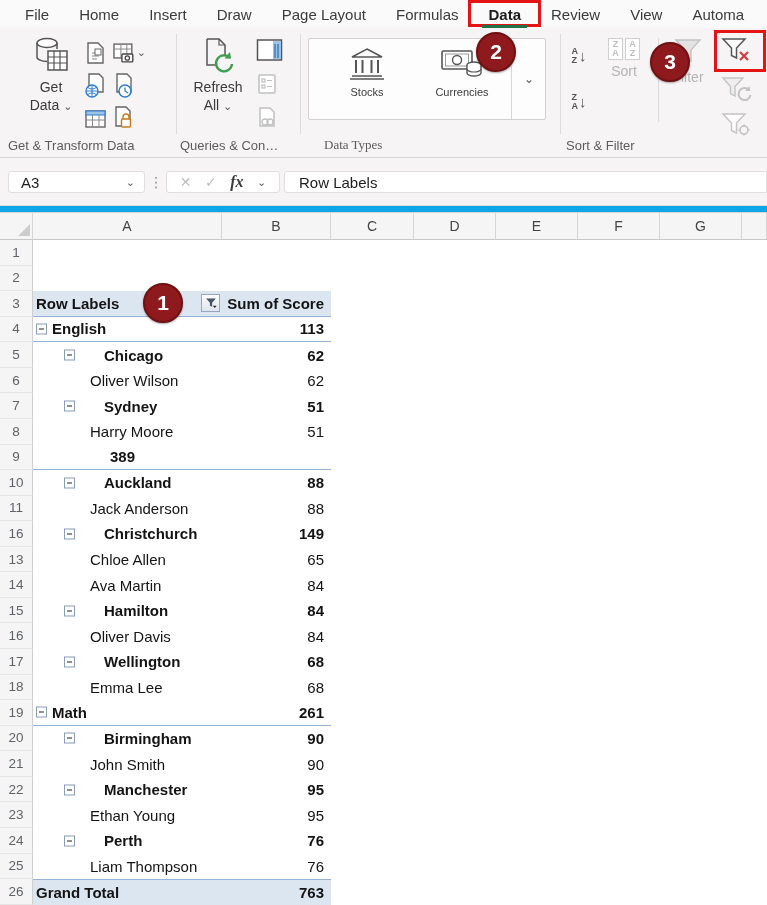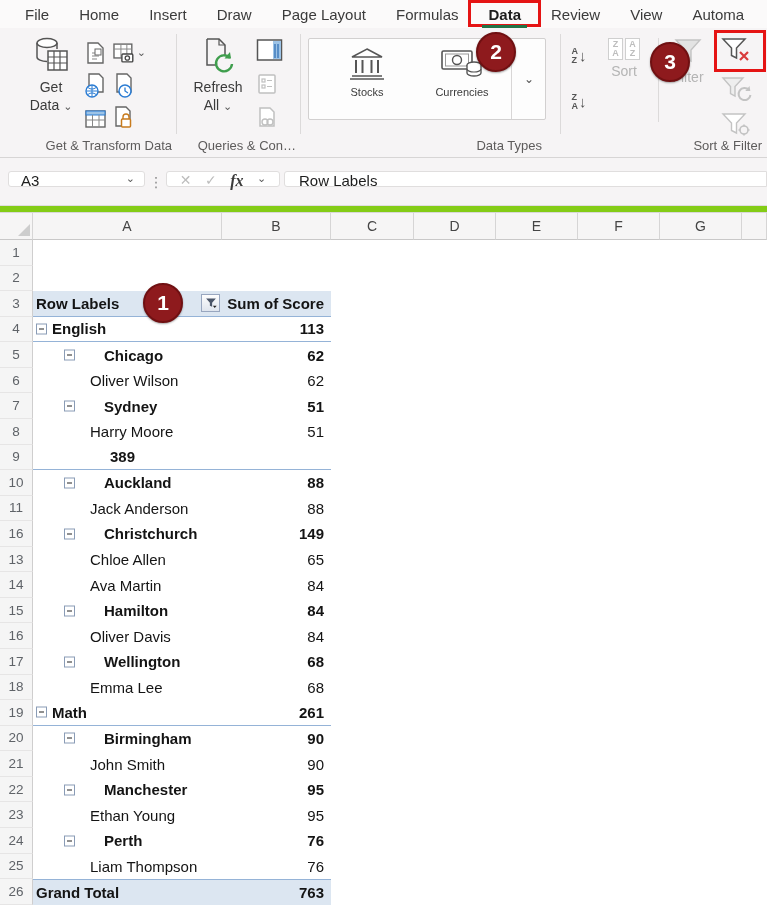--- a/index.html
+++ b/index.html
@@ -1,33 +1,33 @@
 <!DOCTYPE html>
 <html style="--pfill: #dce6f1; --pborder: #95b3d7; --acc-red: #e51414; --acc-green: #217346; --badge: #8e1a1d;"><head>
 <meta charset="utf-8">
 <style>
   * { box-sizing: border-box; margin: 0; padding: 0; }
   html,body { background:#fff; }
   .app {
     position: relative; width: 767px; height: 905px; overflow: hidden;
-    font-family: "Liberation Sans", sans-serif; background: #84cc16; color:#262626;
+    font-family: "Liberation Sans", sans-serif; background: #0ea5e9; color:#262626;
   }
   
   .tabrow { position:absolute; left:0; top:0; width:767px; height:28px;
     background:#fbfafa; display:flex; align-items:center; padding-left:10px; }
   .tab { position:relative; padding:0 15px; height:28px; display:flex; align-items:center;
     font-size:15px; color:#3b3b3b; white-space:nowrap; cursor:default; }
   .tab.active span { font-weight:bold; color:#1d1d1d; }
   .tab .redbox { position:absolute; inset:0px -5px 1px -5px; border:3px solid var(--acc-red); pointer-events:none; }
   .tab .underline { position:absolute; left:9px; right:9px; bottom:0; height:3px; background:var(--acc-green); }
   
   .ribbon { position:absolute; left:0; top:28px; width:767px; height:130px;
     background:#f6f4f5; border-bottom:1px solid #d7d5d5; }
   .gsep { position:absolute; top:6px; height:100px; width:1px; background:#dcdada; }
-  .gcap { position:absolute; bottom:4px; font-size:13px; color:#5d5b5b; text-align:right; white-space:nowrap; }
+  .gcap { position:absolute; bottom:4px; font-size:13px; color:#5d5b5b; text-align:left; white-space:nowrap; }
   .bigbtn { position:absolute; top:4px; height:104px; text-align:center; font-size:14px; color:#3b3b3b; cursor:default; }
   .bigbtn .bicon { display:block; margin:4px auto 2px; }
   .blab { line-height:18px; white-space:nowrap; }
   .chev { font-size:11px; color:#5a5a5a; }
   .smallicons { position:absolute; display:grid; grid-template-columns:28px 34px; grid-auto-rows:33px; }
   .sic { display:flex; align-items:center; justify-content:flex-start; cursor:default; }
   .rightcol { position:absolute; display:flex; flex-direction:column; gap:7px; }
   .dis { color:#b4b4b4 !important; }
   
   .gallery { position:absolute; left:308px; top:10px; width:238px; height:82px;
@@ -37,21 +37,21 @@
   .gal-div { position:absolute; right:33px; top:0; bottom:0; width:1px; background:#d8d6d6; }
   .gal-more { position:absolute; right:0; top:0; bottom:0; width:32px; display:flex; align-items:center; justify-content:center; color:#555; font-size:12px; }
   
   .azbox { position:absolute; width:30px; height:28px; display:flex; align-items:center; gap:1px; justify-content:center; }
   .azl { display:flex; flex-direction:column; font-size:9px; font-weight:bold; color:#555; line-height:9px; }
   .azarrow { font-size:15px; color:#555; line-height:14px; }
   .sorticon { display:flex; gap:2px; justify-content:center; margin:6px auto 2px; }
   .sq { width:15px; height:22px; border:1px solid #cfcfcf; background:#fff; display:flex; flex-direction:column; align-items:center; justify-content:center; font-size:9px; font-weight:bold; color:#bdbdbd; line-height:9px; }
   
   .fbar { position:absolute; left:0; top:158px; width:767px; height:48px; background:#f6f4f5; border-bottom:1px solid #e0dede; }
-  .fbox { position:absolute; top:13px; height:16px; background:#fff; border:1px solid #e0dede; border-radius:3px; display:flex; font-size:15px; }
+  .fbox { position:absolute; top:13px; height:22px; background:#fff; border:1px solid #e0dede; border-radius:3px; display:flex; align-items:center; font-size:15px; }
   .namebox { left:8px; width:137px; }
   .namebox .nbtext { margin-left:12px; color:#1d1d1d; }
   .namebox .chev { position:absolute; right:9px; }
   .vdots { position:absolute; left:149px; top:16px; color:#8a8a8a; font-size:14px; letter-spacing:0; }
   .fxbox { left:166px; width:114px; justify-content:space-around; padding:0 6px; }
   .fxbox .gicon { color:#bdbdbd; font-size:14px; }
   .fxsym { font-family:"Liberation Serif", serif; font-style:italic; font-weight:bold; font-size:16px; color:#3b3b3b; }
   .fvalue { left:284px; width:483px; border-top-right-radius:0; border-bottom-right-radius:0; }
   .fvalue .ftext { margin-left:14px; color:#1d1d1d; }
   
@@ -237,21 +237,21 @@
           <path d="M27 18v8c0 1.6 3.1 3 7 3s7-1.4 7-3v-8" fill="#fff" stroke="#555" stroke-width="1.4"></path>
           <path d="M27 22c0 1.6 3.1 3 7 3s7-1.4 7-3" fill="none" stroke="#555" stroke-width="1.2"></path>
         </svg>
         <div class="blab">Currencies</div>
       </div>
       <div class="gal-div"></div>
       <div class="gal-more">
           <span>⌄</span>
         </div>
     </div>
-    <div class="gcap" style="left:304px; width:238px;">Data Types</div>
+    <div class="gcap" style="left:324px; width:238px;font-family:Liberation Serif, serif;">Data Types</div>
     <div class="gsep" style="left:560px;"></div>
 
     <div class="azbox" style="left:564px; top:14px;">
       <span class="azl">
           <span>A</span>
           <span>Z</span>
         </span>
         <span class="azarrow">↓</span>
     </div>
     <div class="azbox" style="left:564px; top:60px;">

